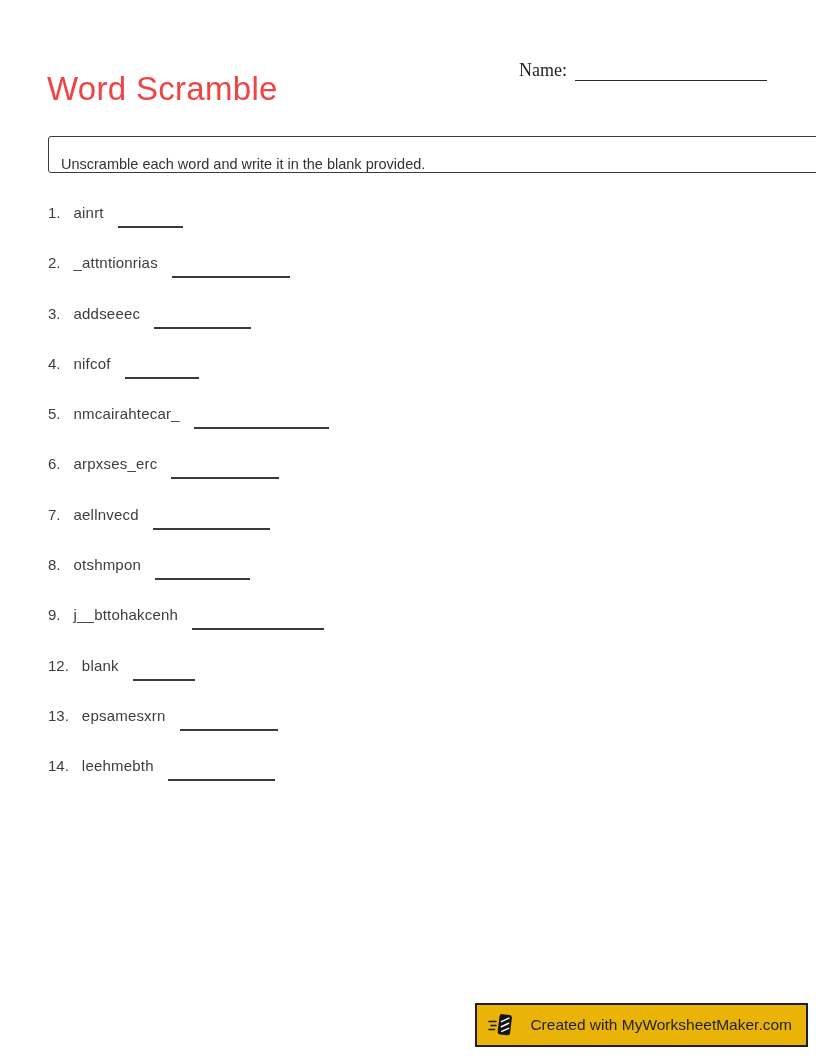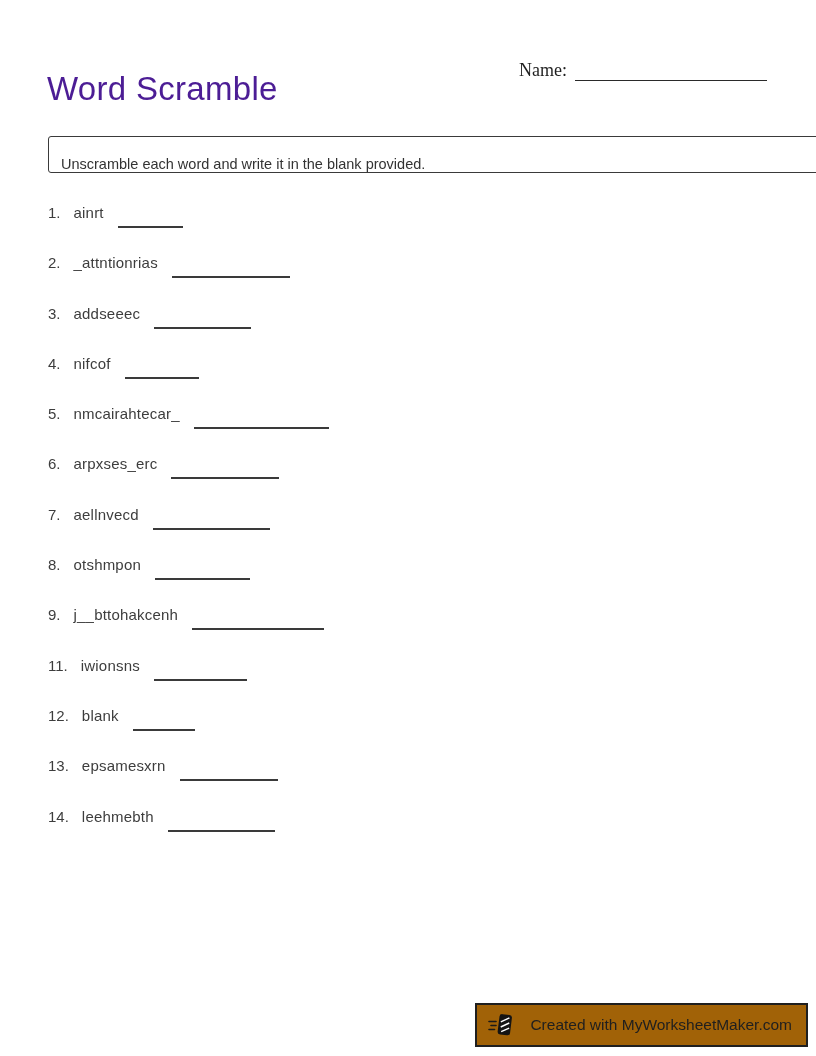--- a/index.html
+++ b/index.html
@@ -15,21 +15,21 @@
   }
 
   
   .page-title {
     position: absolute;
     left: 47px;
     top: 48px;
     font-size: 33px;
     font-weight: 300;
     letter-spacing: 0.3px;
-    color: #4c1d95;
+    color: #ef4444;
   }
   .name-block {
     position: absolute;
     left: 519px;
     top: 60px;
     display: flex;
     align-items: flex-end;
     gap: 8px;
     font-family: "Liberation Serif", serif;
     font-size: 18px;
@@ -83,21 +83,21 @@
     height: 21px;
     border-bottom: 2px solid #3a3a3a;
   }
 
   
   .footer-badge {
     position: absolute;
     right: 8px;
     bottom: 9px;
     border: 2px solid #1f1f1f;
-    background: #a16207;
+    background: #eab308;
     display: flex;
     align-items: center;
     gap: 16px;
     padding: 7px 14px 7px 11px;
     font-size: 15.5px;
     color: #1f1f1f;
   }
   .footer-badge svg { display: block; }
 </style>
 </head>
@@ -154,25 +154,20 @@
     <span class="num">8.</span>
     <span class="word">otshmpon</span>
     <span class="blank" style="width: 95px;"></span>
   </div>
   <div class="row">
     <span class="num">9.</span>
     <span class="word">j__bttohakcenh</span>
     <span class="blank" style="width: 132px;"></span>
   </div>
   <div class="row">
-    <span class="num">11.</span>
-    <span class="word">iwionsns</span>
-    <span class="blank" style="width: 93px;"></span>
-  </div>
-  <div class="row">
     <span class="num">12.</span>
     <span class="word">blank</span>
     <span class="blank" style="width: 62px;"></span>
   </div>
   <div class="row">
     <span class="num">13.</span>
     <span class="word">epsamesxrn</span>
     <span class="blank" style="width: 98px;"></span>
   </div>
   <div class="row">

